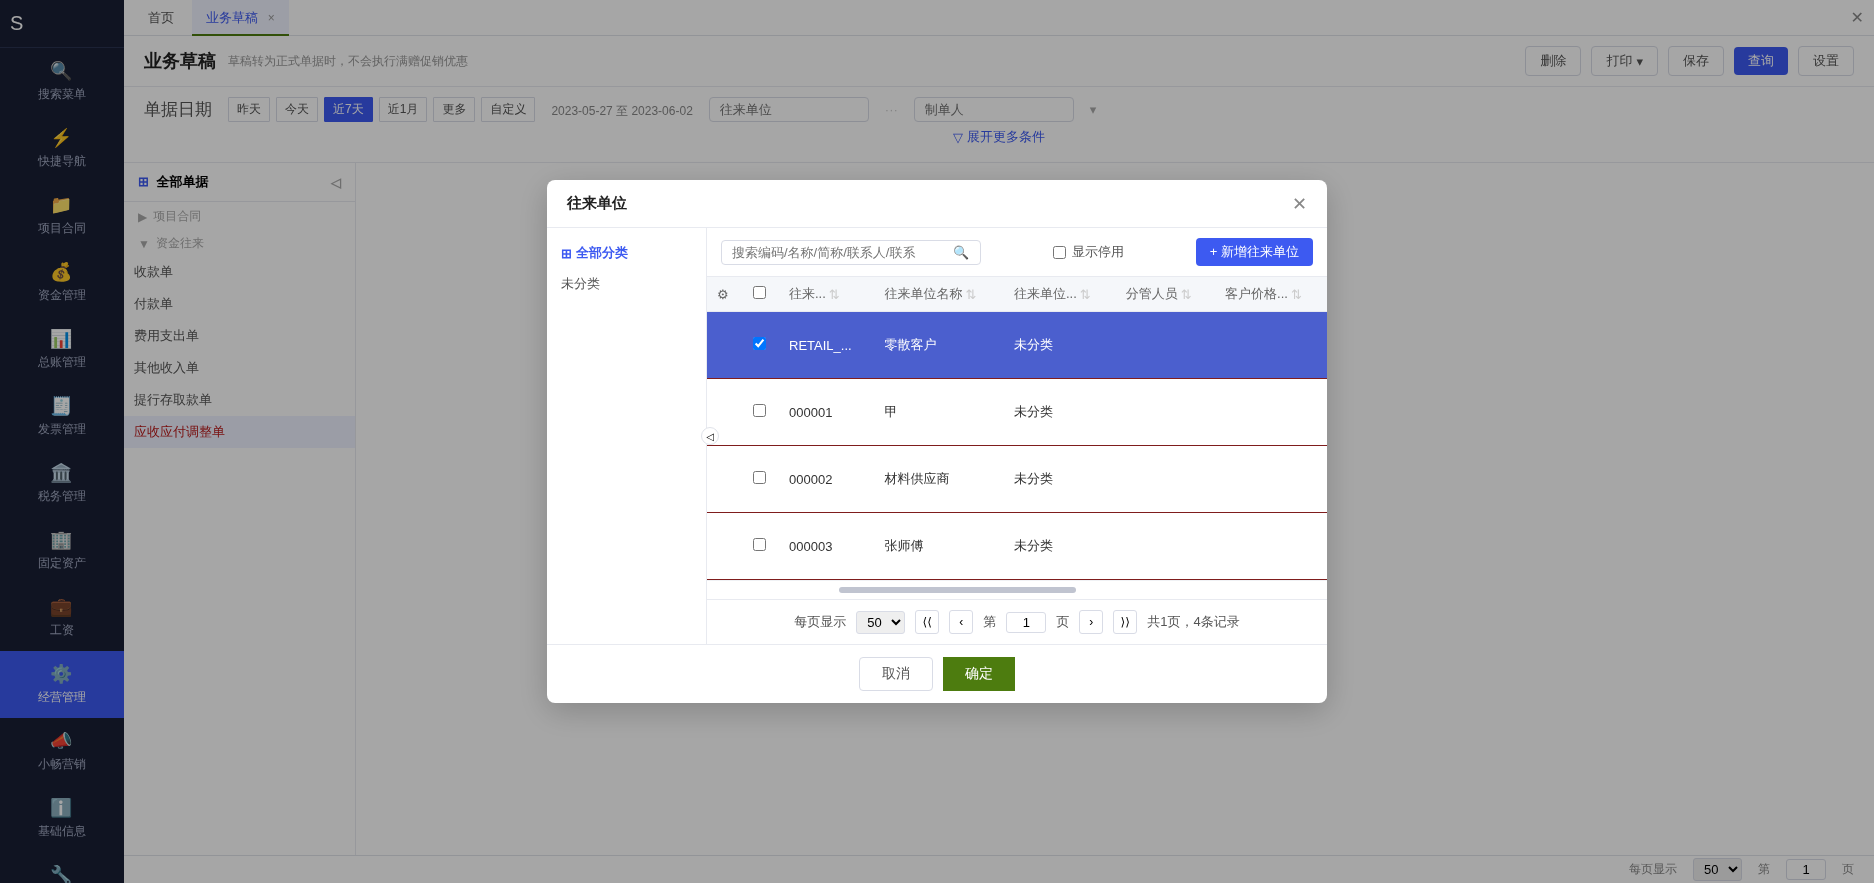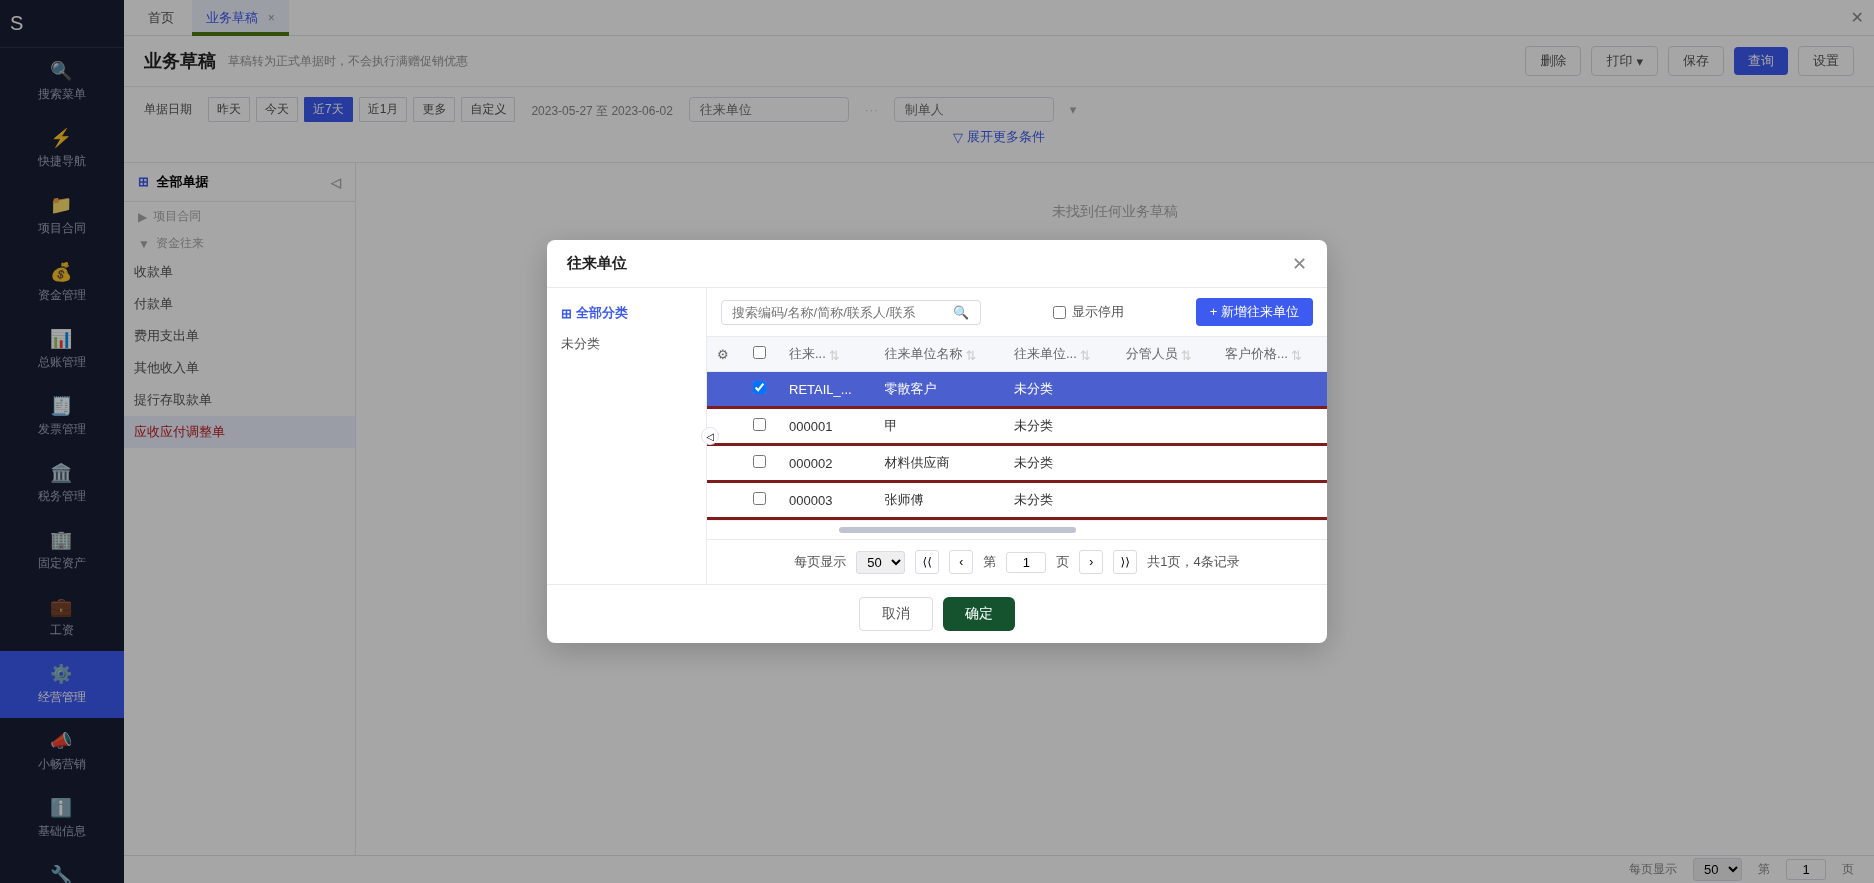--- a/index.html
+++ b/index.html
@@ -60,21 +60,21 @@
       padding: 0 14px;
       height: 36px;
       line-height: 36px;
       cursor: pointer;
       font-size: 13px;
       color: #555;
       border-bottom: 2px solid transparent;
     }
     .tab-item.active {
       color: #3d5af1;
-      border-bottom: 4px solid #4d7c0f;
+      border-bottom: 2px solid #4d7c0f;
       background: #f0f3ff;
     }
     .tab-close { margin-left: 6px; color: #999; font-size: 12px; }
 
     
     .page-header {
       background: #fff;
       padding: 10px 20px;
       display: flex;
       align-items: center;
@@ -112,21 +112,21 @@
       background: #fff;
       padding: 10px 20px;
       border-bottom: 1px solid #e8eaf0;
     }
     .filter-row {
       display: flex;
       align-items: center;
       gap: 16px;
       flex-wrap: wrap;
     }
-    .filter-label { color: #555; font-size: 12px; white-space: nowrap; }
+    .filter-label { color: #555; font-size: 17px; white-space: nowrap; }
     .date-btns { display: flex; gap: 6px; align-items: center; }
     .date-btn {
       padding: 3px 8px;
       border-radius: 1px;
       border: 1px solid #d9dce6;
       background: #fff;
       cursor: pointer;
       font-size: 12px;
       color: #555;
     }
@@ -330,26 +330,26 @@
     .data-table th {
       background: #f5f7fa;
       color: #666;
       padding: 8px 10px;
       text-align: left;
       border-bottom: 1px solid #e8eaf0;
       white-space: nowrap;
       font-weight: 500;
     }
     .data-table td {
-      padding: 8px 10px;
-      border-bottom: 3px solid #7f1d1d;
+      padding: 24px 10px;
+      border-bottom: 1px solid #7f1d1d;
       color: #333;
     }
     .data-table tr.row-blue td { background: #4b5fce; color: #fff; }
-    .col-sort { cursor: pointer; display: flex; align-items: flex-end; gap: 3px; }
+    .col-sort { cursor: pointer; display: flex; align-items: center; gap: 3px; }
 
     
     .dialog-pagination {
       padding: 10px 14px;
       display: flex;
       align-items: center;
       justify-content: center;
       gap: 10px;
       border-top: 1px solid #e8eaf0;
       font-size: 13px;
@@ -393,23 +393,23 @@
       padding: 7px 22px;
       border-radius: 4px;
       border: 1px solid #d9dce6;
       background: #fff;
       color: #555;
       font-size: 14px;
       cursor: pointer;
     }
     .btn-confirm {
       padding: 7px 22px;
-      border-radius: 6px;
+      border-radius: 0;
       border: none;
-      background: #14532d;
+      background: #4d7c0f;
       color: #fff;
       font-size: 14px;
       cursor: pointer;
     }
 
     .scrollbar-thumb {
       height: 6px;
       background: #c0c4d0;
       border-radius: 3px;
       margin: 0 auto;

